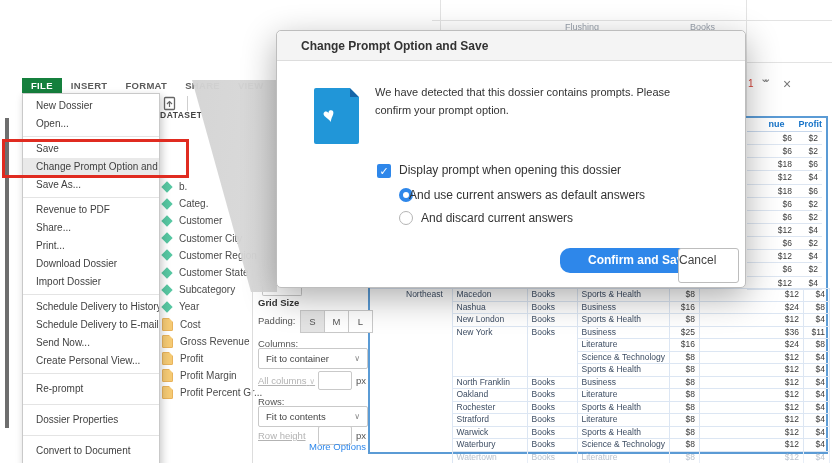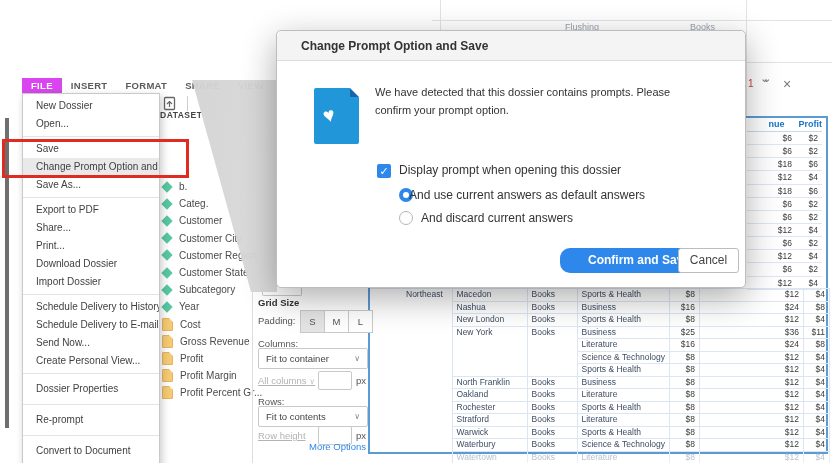--- a/index.html
+++ b/index.html
@@ -5,21 +5,21 @@
   html,body{margin:0;padding:0;background:#fff;}
   #app{position:relative;width:832px;height:463px;overflow:hidden;background:#fff;
        font-family:"Liberation Sans",sans-serif;-webkit-font-smoothing:antialiased;}
   .abs{position:absolute;}
   .hline{position:absolute;height:1px;background:#e3e3e3;}
   .vline{position:absolute;width:1px;background:#e3e3e3;}
 
   
   #menubar{position:absolute;left:22px;top:78px;display:flex;align-items:center;height:15px;}
   .mb-item{font-size:9.5px;font-weight:bold;color:#5a5a5a;padding:2px 9px;letter-spacing:.3px;cursor:default;}
-  .mb-item.active{background:#d946ef;color:#fff;}
+  .mb-item.active{background:#15803d;color:#fff;}
 
   
   #file-menu{position:absolute;left:22px;top:93px;width:136px;background:#fff;
      border:1px solid #c9c9c9;box-shadow:2px 3px 8px rgba(0,0,0,.22);padding-bottom:4px;}
   .fm-group{border-bottom:1px solid #e4e4e4;padding:3px 0;}
   .fm-group:last-child{border-bottom:none;}
   .fm-item{font-size:10px;color:#3f3f3f;padding:0 0 0 13px;height:18px;line-height:18px;
      white-space:nowrap;overflow:hidden;cursor:default;}
   .fm-item.tall{height:24px;line-height:24px;}
   .fm-item.hl{background:#e9e9e9;}
@@ -105,22 +105,22 @@
   #modal-icon .heart{position:absolute;left:9px;top:16px;color:#fff;font-size:20px;transform:rotate(-15deg);}
   .modal-msg{position:absolute;left:98px;font-size:11px;color:#333;}
   .chk{position:absolute;left:100px;top:133px;width:14px;height:14px;background:#2e87ea;border-radius:2px;
      color:#fff;font-size:11px;line-height:14px;text-align:center;}
   .radio{position:absolute;width:14px;height:14px;border-radius:50%;box-sizing:border-box;background:#fff;}
   .radio.sel{border:4.5px solid #2e87ea;}
   .radio.unsel{border:1px solid #b5b5b5;}
   .opt-label{position:absolute;font-size:12px;color:#333;}
   #btn-confirm{position:absolute;left:283px;top:217px;width:110px;height:25px;background:#2e87ea;
      border-radius:10px;color:#fff;font-size:12px;font-weight:bold;text-align:center;line-height:25px;padding-left:24px;}
-  #btn-cancel{position:absolute;left:401px;top:217px;width:61px;height:25px;background:#fff;
-     border:1px solid #bdbdbd;border-radius:3px;color:#444;font-size:12px;text-align:center;line-height:23px;box-sizing:border-box;}
+  #btn-cancel{position:absolute;left:401px;top:217px;width:61px;height:35px;background:#fff;
+     border:1px solid #bdbdbd;border-radius:3px;color:#444;font-size:12px;line-height:23px;box-sizing:border-box;}
 </style>
 </head>
 <body>
 
 <div id="app">
 
   <div class="hline" style="left:432px;top:20px;width:400px;"></div>
   <div class="vline" style="left:440px;top:0;height:34px;"></div>
   <div class="vline" style="left:746px;top:0;height:116px;"></div>
   <div class="peek-text" style="left:565px;">Flushing</div>
@@ -415,37 +415,37 @@
       <div class="fm-group">
         <div class="fm-item">New Dossier</div>
         <div class="fm-item">Open...</div>
       </div>
       <div class="fm-group">
         <div class="fm-item">Save</div>
         <div class="fm-item hl">Change Prompt Option and Save</div>
         <div class="fm-item">Save As...</div>
       </div>
       <div class="fm-group">
-        <div class="fm-item">Export to PDF</div>
+        <div class="fm-item">Revenue to PDF</div>
         <div class="fm-item">Share...</div>
         <div class="fm-item">Print...</div>
         <div class="fm-item">Download Dossier</div>
         <div class="fm-item">Import Dossier</div>
       </div>
       <div class="fm-group">
         <div class="fm-item">Schedule Delivery to History List...</div>
         <div class="fm-item">Schedule Delivery to E-mail...</div>
         <div class="fm-item">Send Now...</div>
         <div class="fm-item">Create Personal View...</div>
       </div>
       <div class="fm-group">
+        <div class="fm-item tall">Re-prompt</div>
+      </div>
+      <div class="fm-group">
         <div class="fm-item tall">Dossier Properties</div>
-      </div>
-      <div class="fm-group">
-        <div class="fm-item tall">Re-prompt</div>
       </div>
       <div class="fm-group">
         <div class="fm-item tall">Convert to Document</div>
       </div>
     </div>
 
   <div id="dark-strip"></div>
 
   <div id="red-rect"></div>
 

